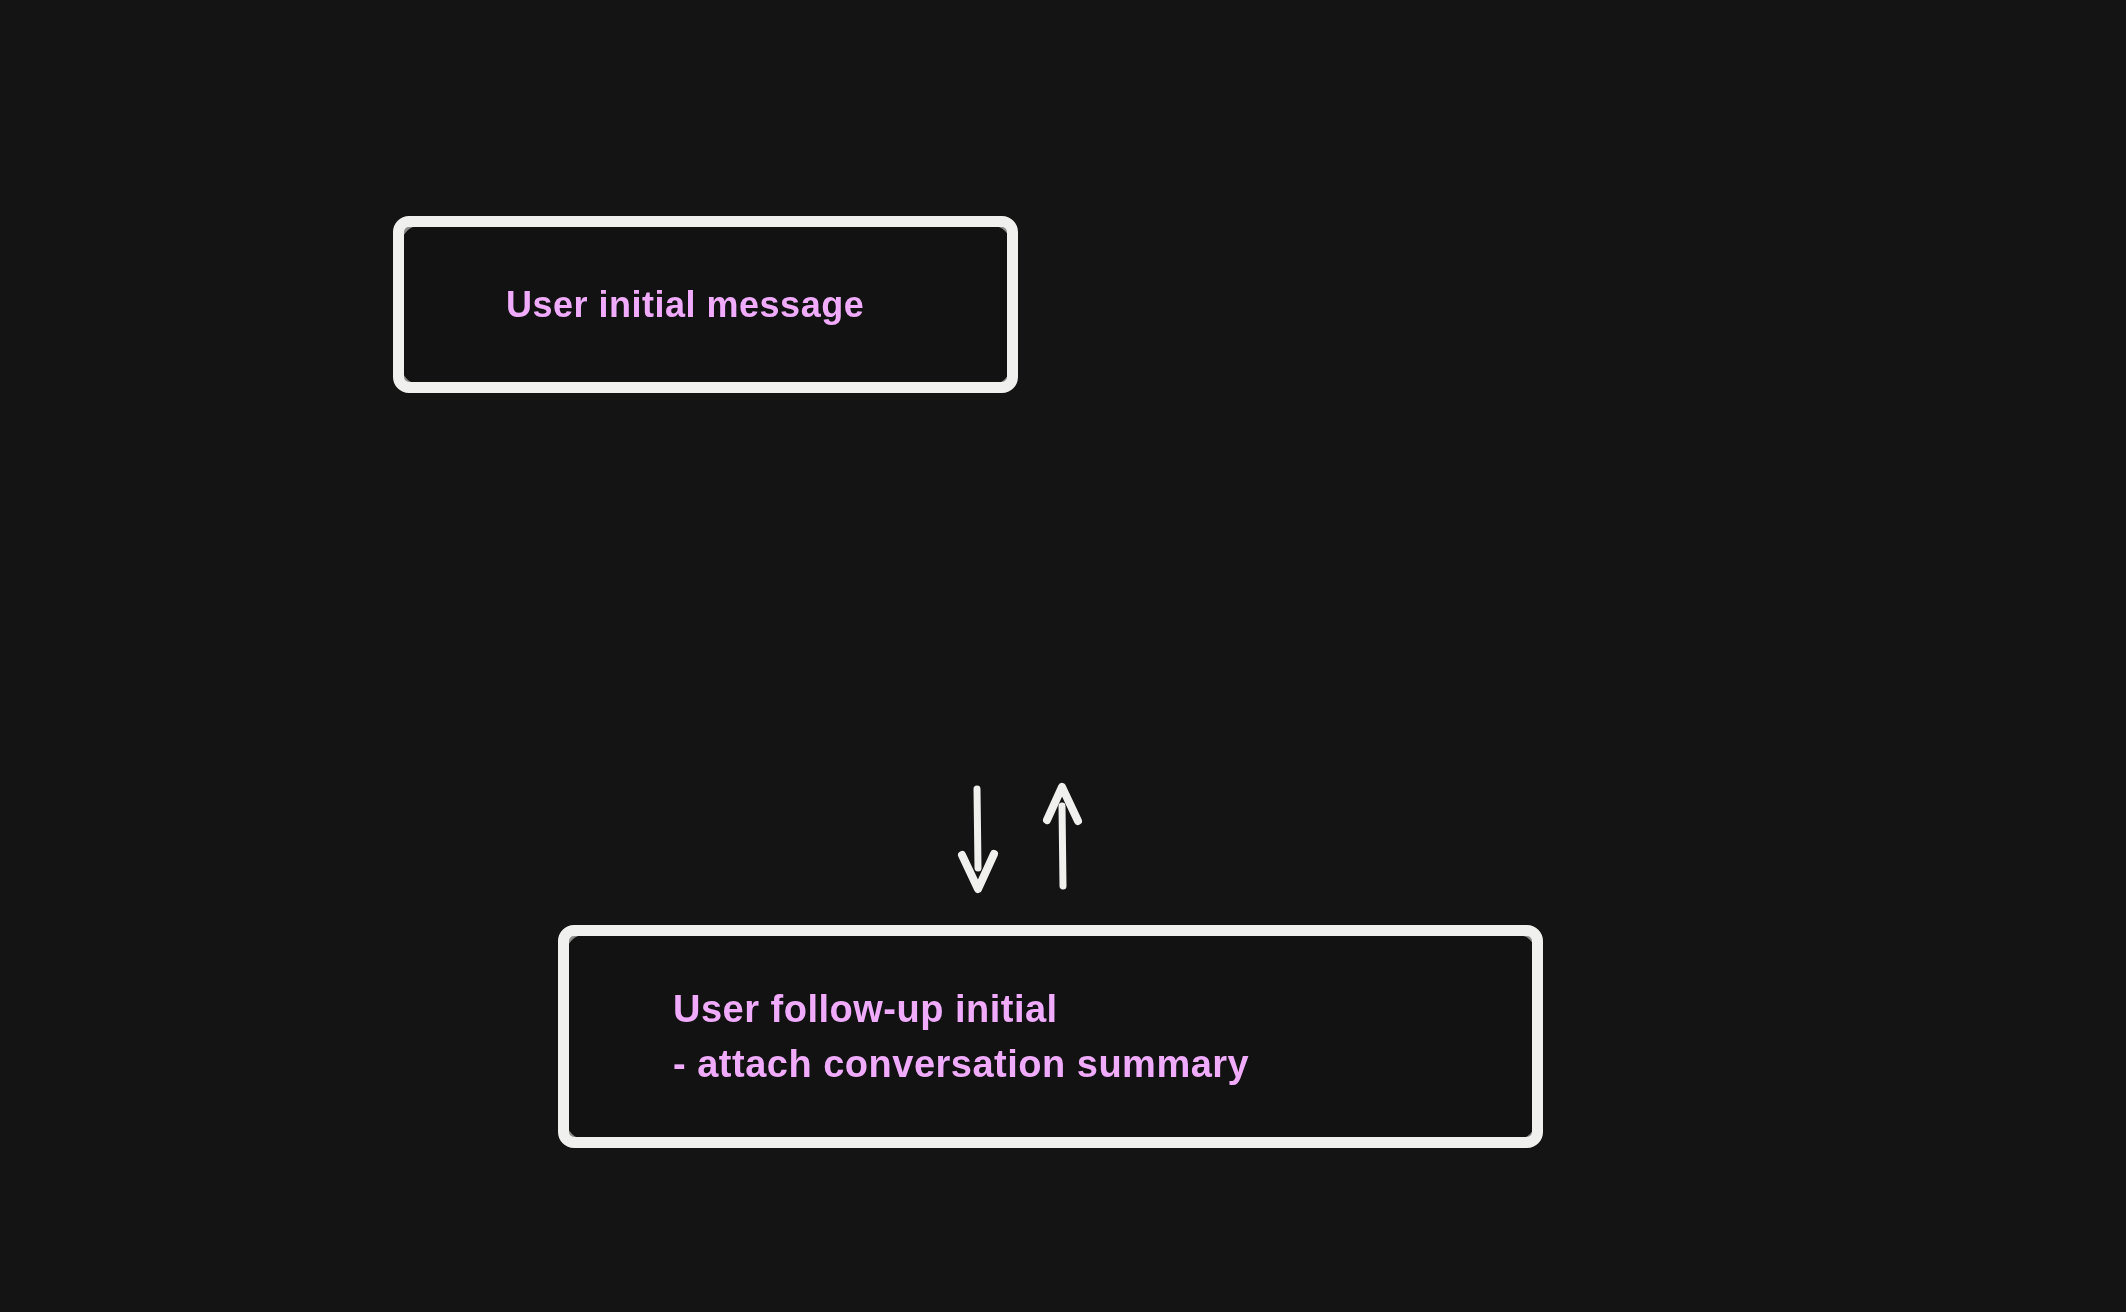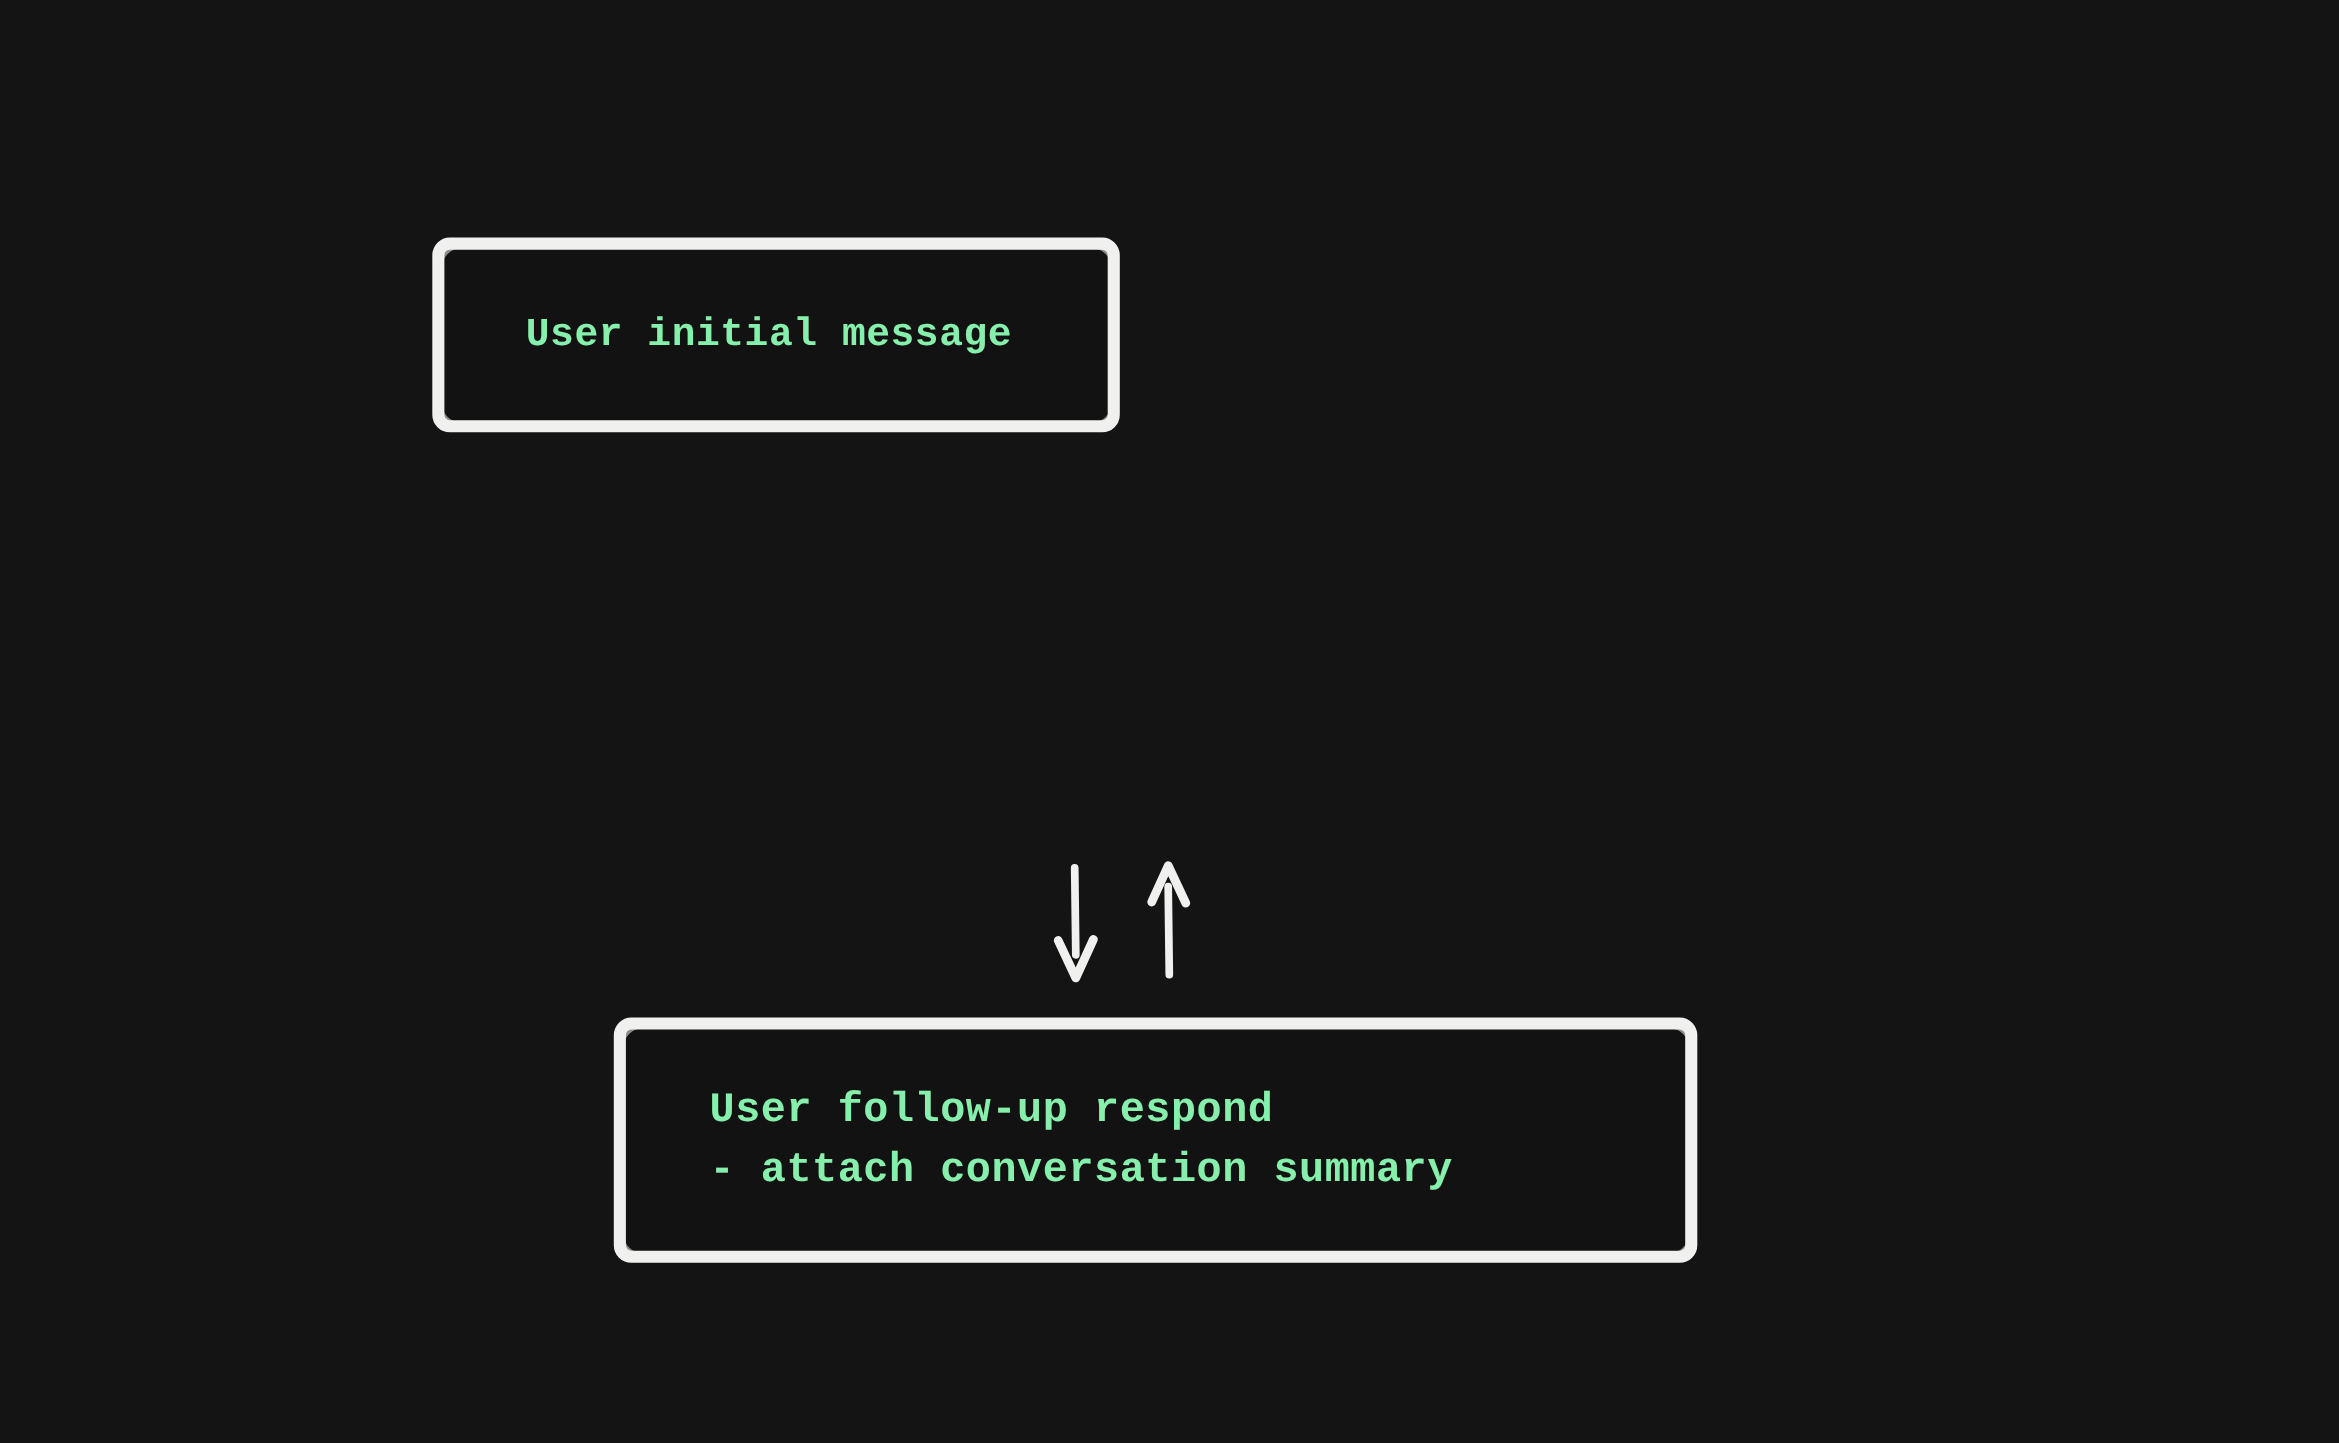--- a/index.html
+++ b/index.html
@@ -34,25 +34,26 @@
     left: -5px;
     top: -4px;
     right: -6px;
     bottom: -5px;
     border: 3px solid rgba(240,240,238,0.55);
     border-radius: 20px;
     pointer-events: none;
   }
 
   .node-text {
-    color: #86efac;
-    font-family: Liberation Mono, monospace;
+    color: #f0abfc;
+    font-family: Liberation Sans, sans-serif;
     font-weight: 700;
     letter-spacing: 0.5px;
     white-space: pre;
+    margin-left: 28px;
   }
 
   
   #node-initial {
     left: 393px;
     top: 216px;
     width: 625px;
     height: 177px;
     padding: 0 0 0 74px;
   }
@@ -118,17 +119,17 @@
       <path d="M962 855 L978 889 L994 854" stroke="#f0f0ee" stroke-width="8" stroke-linecap="round" stroke-linejoin="round" fill="none"></path>
     </g>
 
     <g>
       <path d="M1063 886 L1062 806" stroke="#f0f0ee" stroke-width="7" stroke-linecap="round" fill="none"></path>
       <path d="M1047 820 L1062 787 L1078 821" stroke="#f0f0ee" stroke-width="8" stroke-linecap="round" stroke-linejoin="round" fill="none"></path>
     </g>
   </svg>
 
   <div class="node" id="node-followup">
-    <div class="node-text">User follow-up respond</div>
+    <div class="node-text">User follow-up initial</div>
     <div class="node-text">- attach conversation summary</div>
   </div>
 
 </div>
 
 </body></html>

